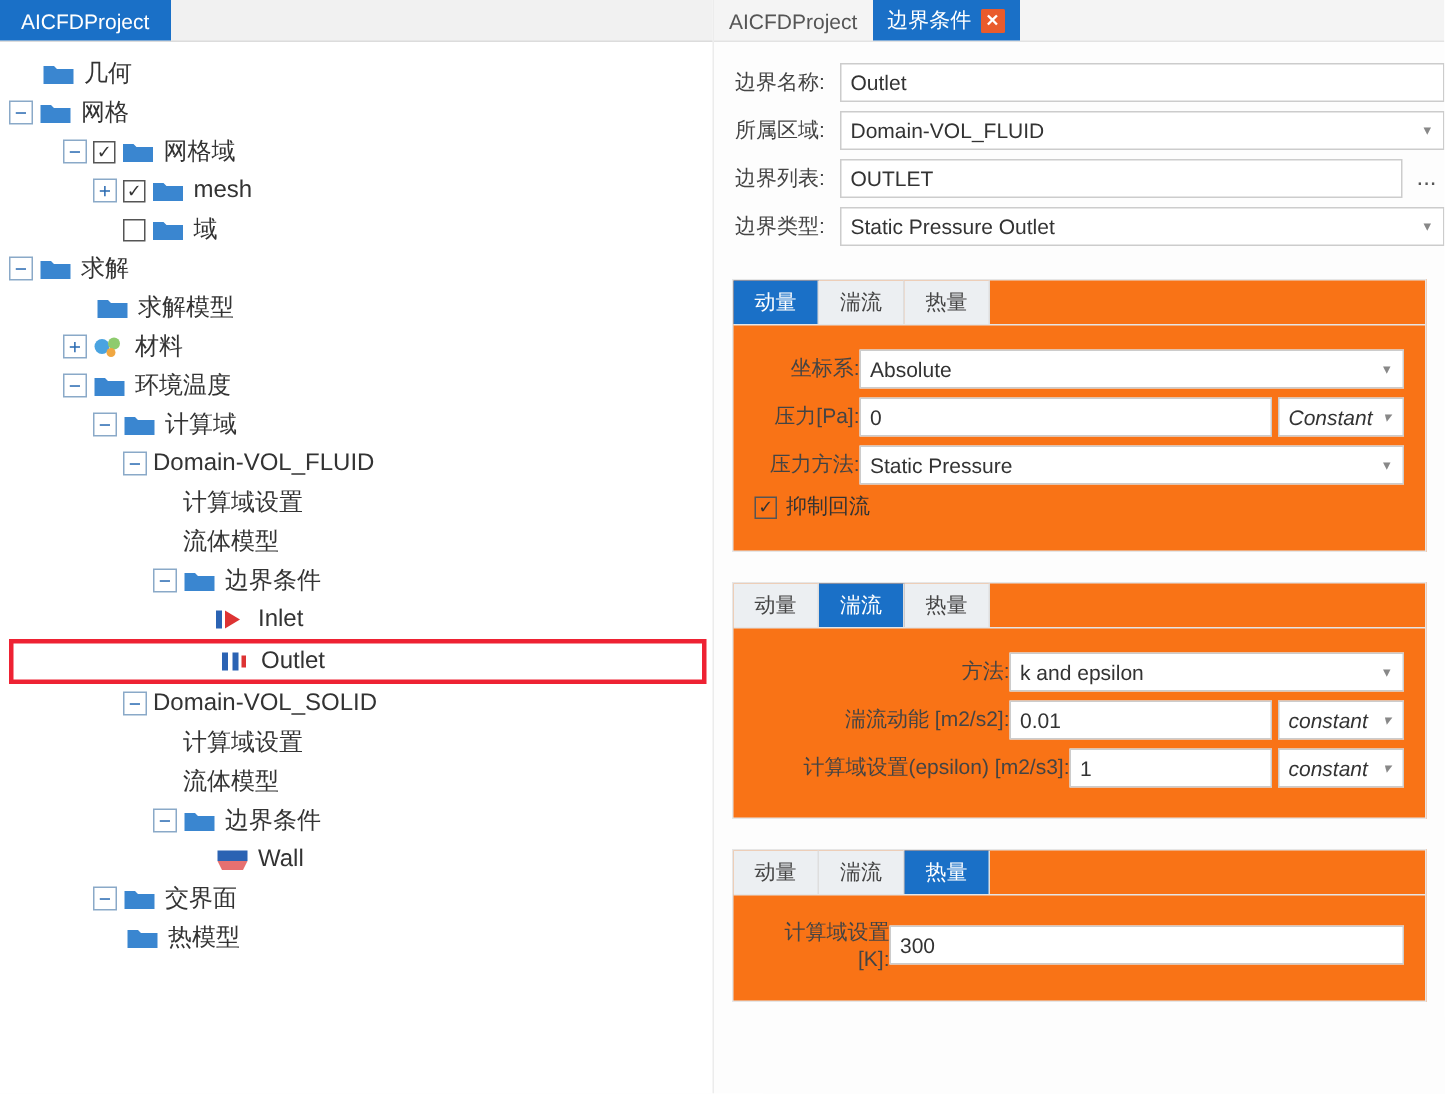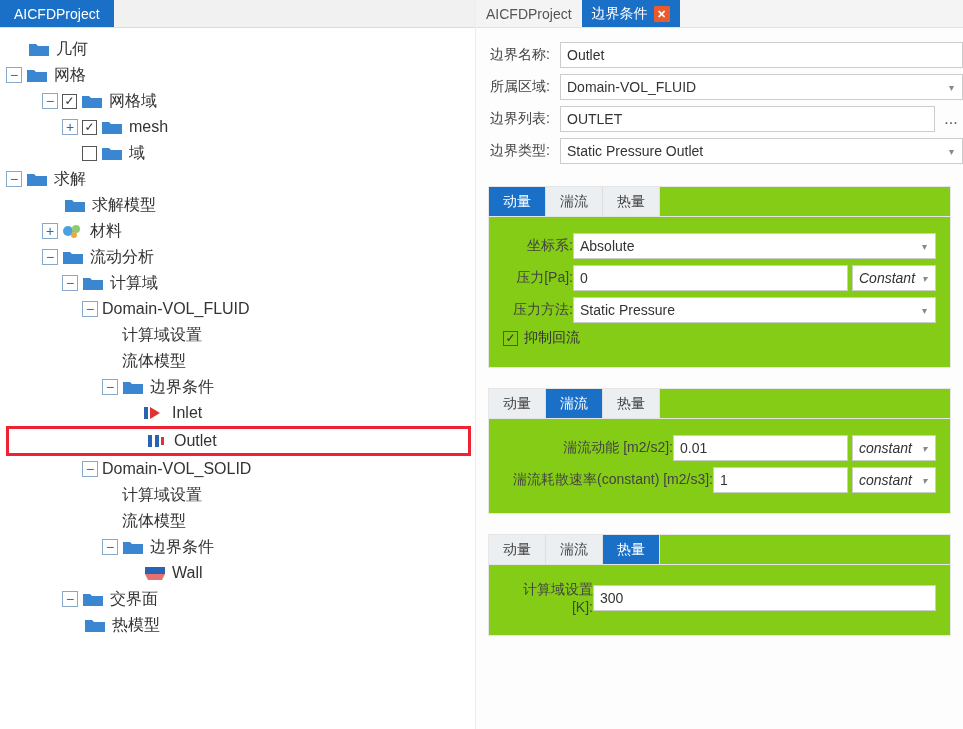--- a/index.html
+++ b/index.html
@@ -31,21 +31,21 @@
   .form-label-wide { width: 170px; color: #444; flex: 0 0 170px; }
   .field { border: 1px solid #ccc; height: 26px; padding: 2px 6px; font-size: 14px; color: #333; background: #fff; display:flex; align-items:center; position:relative; }
   .field.text { flex: 1; }
   .field.select { flex: 1; }
   .field.select::after { content: "▾"; position: absolute; right: 8px; color: #888; font-size: 10px; }
   .field.small { width: 84px; flex: 0 0 84px; font-style: italic; }
   .dots-btn { width: 24px; height: 26px; border: none; background: transparent; color: #555; margin-left: 4px; text-align:center; font-size: 16px; }
   .subtabs { display: flex; height: 30px; border-bottom: 1px solid #e5e5e5; font-size: 14px; }
   .subtab { padding: 5px 14px; background: #eceff2; color: #444; border-right: 1px solid #dedede; display:flex; align-items:center; }
   .subtab.active { background: #1a70c7; color: #fff; }
-  .section-box { border: 1px solid #e6e6e6; margin: 10px 12px; background:#84cc16; }
+  .section-box { border: 1px solid #e6e6e6; margin: 10px 12px; background:#f97316; }
   .inner { padding: 10px 14px 14px 14px; text-align: right; }
   .cb-inline { width:15px; height:15px; border:1px solid #555; display:inline-flex; align-items:center; justify-content:center; margin-right:6px; font-size:12px; }
 </style>
 </head>
 <body>
 
 <div class="left-pane">
   <div class="tabbar">
     <div class="tab active">AICFDProject</div>
   </div>
@@ -141,21 +141,21 @@
     </div>
 
     <div class="node">
       <span class="spacer" style="width:36px"></span>
       <span class="toggle">−</span>
       <span class="folder-icon">
           <svg viewBox="0 0 22 16">
             <path d="M1 3h7l2 2h11v10H1z" fill="#3a86d0"></path>
           </svg>
         </span>
-      <span class="node-label">流动分析</span>
+      <span class="node-label">环境温度</span>
     </div>
 
     <div class="node">
       <span class="spacer" style="width:56px"></span>
       <span class="toggle">−</span>
       <span class="folder-icon">
           <svg viewBox="0 0 22 16">
             <path d="M1 3h7l2 2h11v10H1z" fill="#3a86d0"></path>
           </svg>
         </span>
@@ -327,26 +327,30 @@
   </div>
 
   <div class="section-box">
     <div class="subtabs">
       <div class="subtab">动量</div>
       <div class="subtab active">湍流</div>
       <div class="subtab">热量</div>
     </div>
     <div class="inner">
       <div class="form-row">
+        <span class="form-label-wide">方法:</span>
+        <div class="field select">k and epsilon</div>
+      </div>
+      <div class="form-row">
         <span class="form-label-wide">湍流动能 [m2/s2]:</span>
         <div class="field text" style="flex:1">0.01</div>
         <div class="field select small" style="margin-left:4px">constant</div>
       </div>
       <div class="form-row">
-        <span style="width:210px; flex:0 0 210px; color:#444;">湍流耗散速率(constant) [m2/s3]:</span>
+        <span style="width:210px; flex:0 0 210px; color:#444;">计算域设置(epsilon) [m2/s3]:</span>
         <div class="field text" style="flex:1">1</div>
         <div class="field select small" style="margin-left:4px">constant</div>
       </div>
     </div>
   </div>
 
   <div class="section-box">
     <div class="subtabs">
       <div class="subtab">动量</div>
       <div class="subtab">湍流</div>

